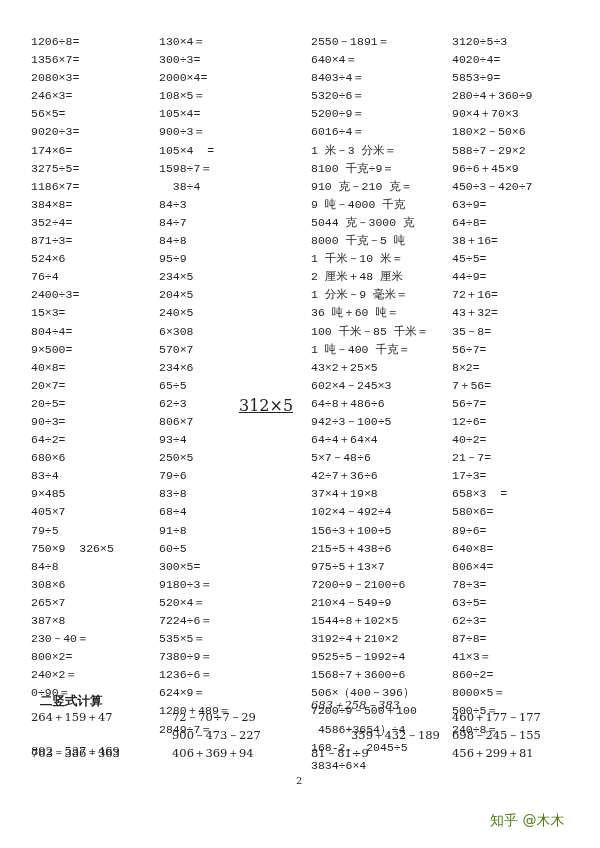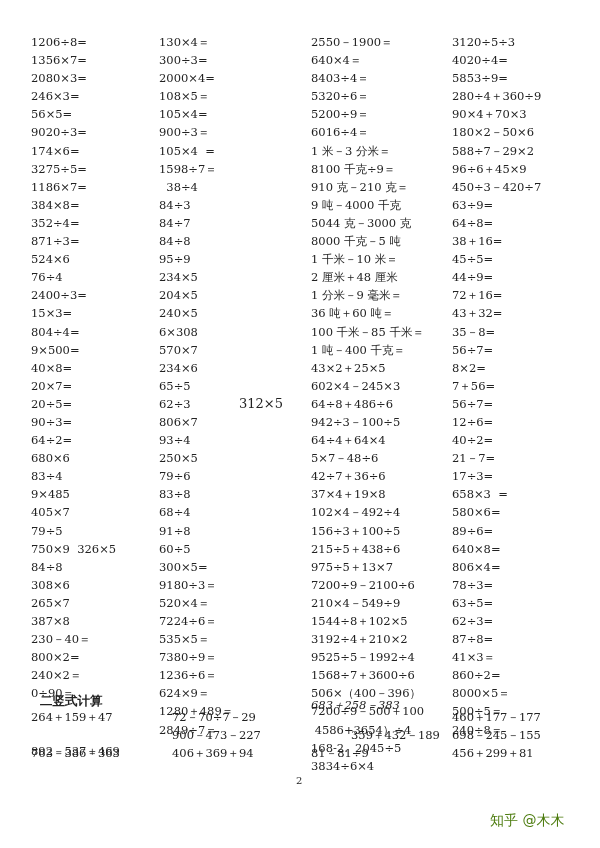--- a/index.html
+++ b/index.html
@@ -1,24 +1,24 @@
 <!DOCTYPE html>
 <html><head>
 <meta charset="utf-8">
 <style>
   html, body { margin: 0; padding: 0; background: #ffffff; }
   body { width: 600px; height: 848px; position: relative; overflow: hidden;
          font-family: "DejaVu Serif", "Liberation Serif", serif; color: #222; }
-  .col { position: absolute; top: 33px; }
+  .col { position: absolute; top: 33px; font-family: Liberation Mono, monospace; }
   .col .line { height: 18.1px; line-height: 18.1px; font-size: 11.5px; white-space: pre; }
   #c1 { left: 31px; }
   #c2 { left: 159px; }
   #c3 { left: 311px; }
   #c4 { left: 452px; }
-  .extra { position: absolute; font-size: 13px; white-space: pre; }
+  .extra { position: absolute; font-size: 16px; white-space: pre; text-decoration: underline; }
   .section-title { position: absolute; left: 40px; top: 693px; font-size: 12.5px; font-weight: bold; }
   .vrow { position: absolute; font-size: 11.5px; white-space: pre; }
   .page-number { position: absolute; left: 296px; top: 775px; font-size: 10px; color: #222; }
   .watermark { position: absolute; left: 490px; top: 812px; font-family: "DejaVu Sans", sans-serif; font-size: 14px; color: #4d7c0f; }
 </style>
 </head>
 <body>
 
 <div id="c1" class="col">
     <div class="line">1206÷8=</div>
@@ -94,21 +94,21 @@
     <div class="line">520×4＝</div>
     <div class="line">7224÷6＝</div>
     <div class="line">535×5＝</div>
     <div class="line">7380÷9＝</div>
     <div class="line">1236÷6＝</div>
     <div class="line">624×9＝</div>
     <div class="line">1280＋489＝</div>
     <div class="line">2849÷7＝</div>
   </div>
 <div id="c3" class="col">
-    <div class="line">2550－1900＝</div>
+    <div class="line">2550－1891＝</div>
     <div class="line">640×4＝</div>
     <div class="line">8403÷4＝</div>
     <div class="line">5320÷6＝</div>
     <div class="line">5200÷9＝</div>
     <div class="line">6016÷4＝</div>
     <div class="line">1 米－3 分米＝</div>
     <div class="line">8100 千克÷9＝</div>
     <div class="line">910 克－210 克＝</div>
     <div class="line">9 吨－4000 千克</div>
     <div class="line">5044 克－3000 克</div>

